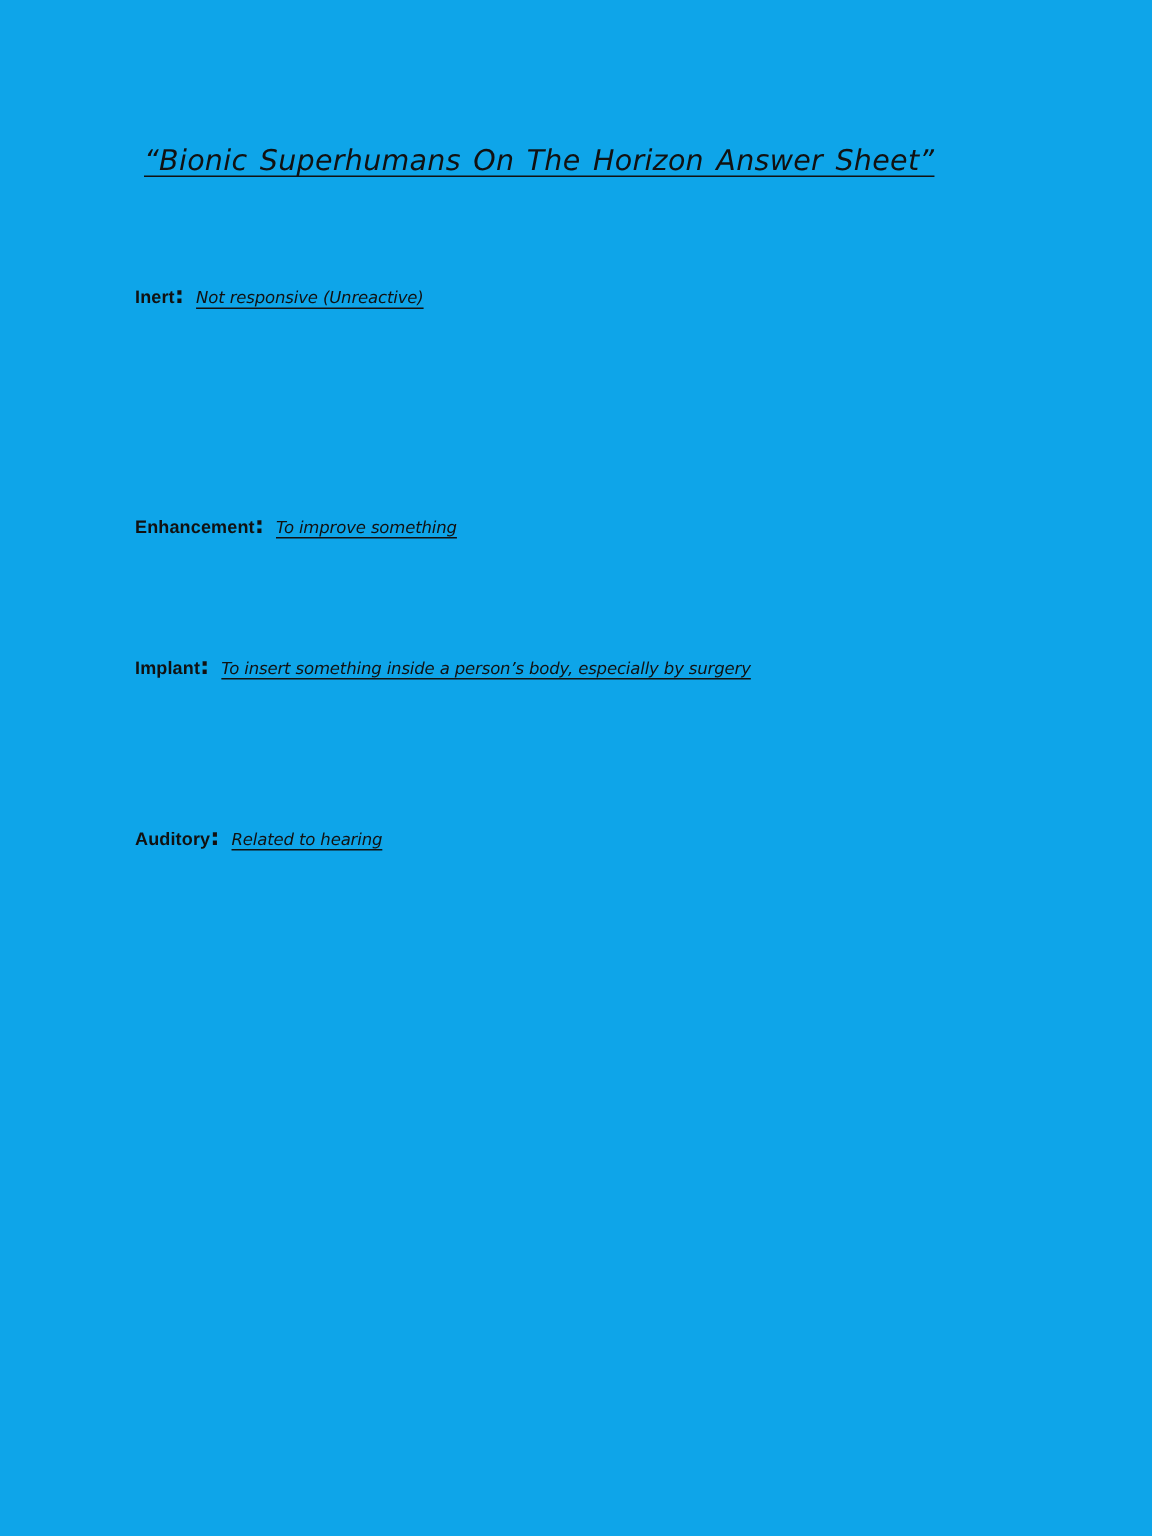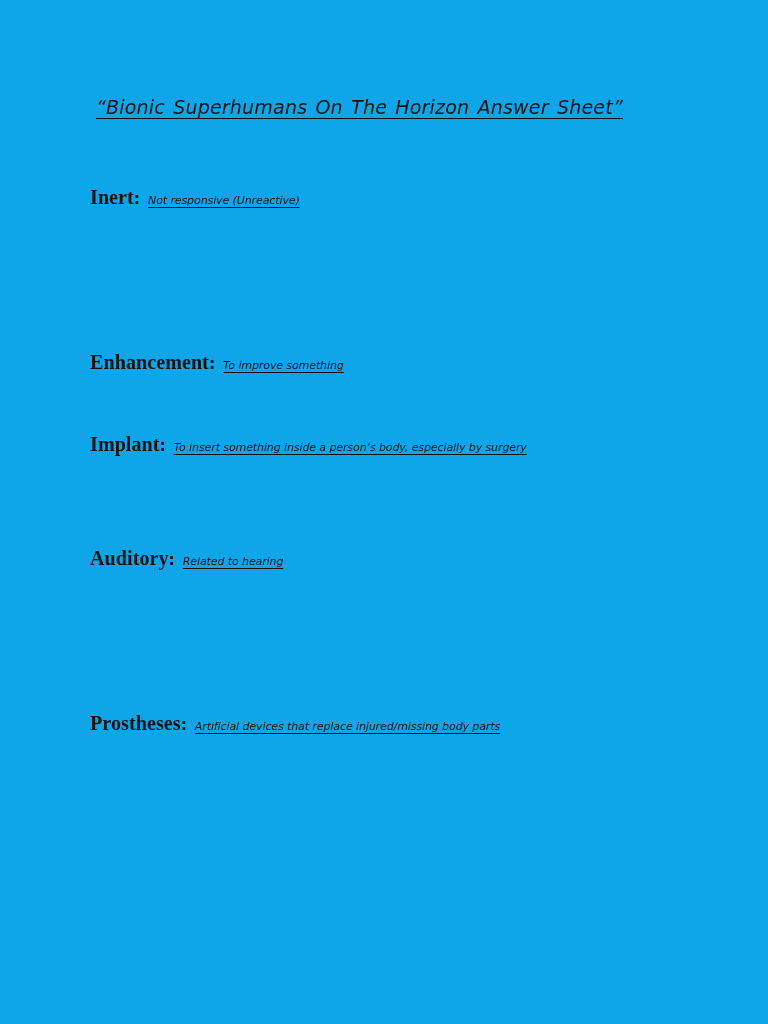--- a/index.html
+++ b/index.html
@@ -38,23 +38,23 @@
       white-space: nowrap;
     }
     .entry {
       position: absolute;
       left: 90px;
       width: 580px;
       font-size: 16px;
       line-height: 32px;
     }
     .term {
-      font-family: Liberation Serif, serif;
+      font-family: Liberation Sans, sans-serif;
       font-weight: bold;
-      font-size: 20px;
+      font-size: 12px;
       letter-spacing: 0.1px;
     }
     .colon {
       font-weight: bold;
       font-size: 15.5px;
       margin-right: 8px;
     }
     .def {
       font-family: "DejaVu Sans", sans-serif;
       font-style: italic;
@@ -70,31 +70,28 @@
 
 <div class="page">
 
   <div class="title">“Bionic Superhumans On The Horizon Answer Sheet”</div>
 
   <div class="entry" style="top:181px;">
     <span class="term">Inert</span><span class="colon">:</span><span class="def">Not responsive (Unreactive)</span>
   </div>
 
 
-  <div class="entry" style="top:346px;">
+  <div class="entry" style="top:334px;">
     <span class="term">Enhancement</span><span class="colon">:</span><span class="def">To improve something</span>
   </div>
 
   <div class="entry" style="top:542px;">
     <span class="term">Auditory</span><span class="colon">:</span><span class="def">Related to hearing</span>
   </div>
 
   <div class="entry" style="top:428px; width:510px;">
     <span class="term">Implant</span><span class="colon">:</span><span class="def">To insert something inside a person’s body, especially by surgery</span>
   </div>
 
 
-  <div class="entry" style="top:707px; width:570px;">
-    <span class="term">Prostheses</span><span class="colon">:</span><span class="def">Artificial devices that replace injured/missing body parts</span>
-  </div>
 
 
 </div>
 
 </body></html>

